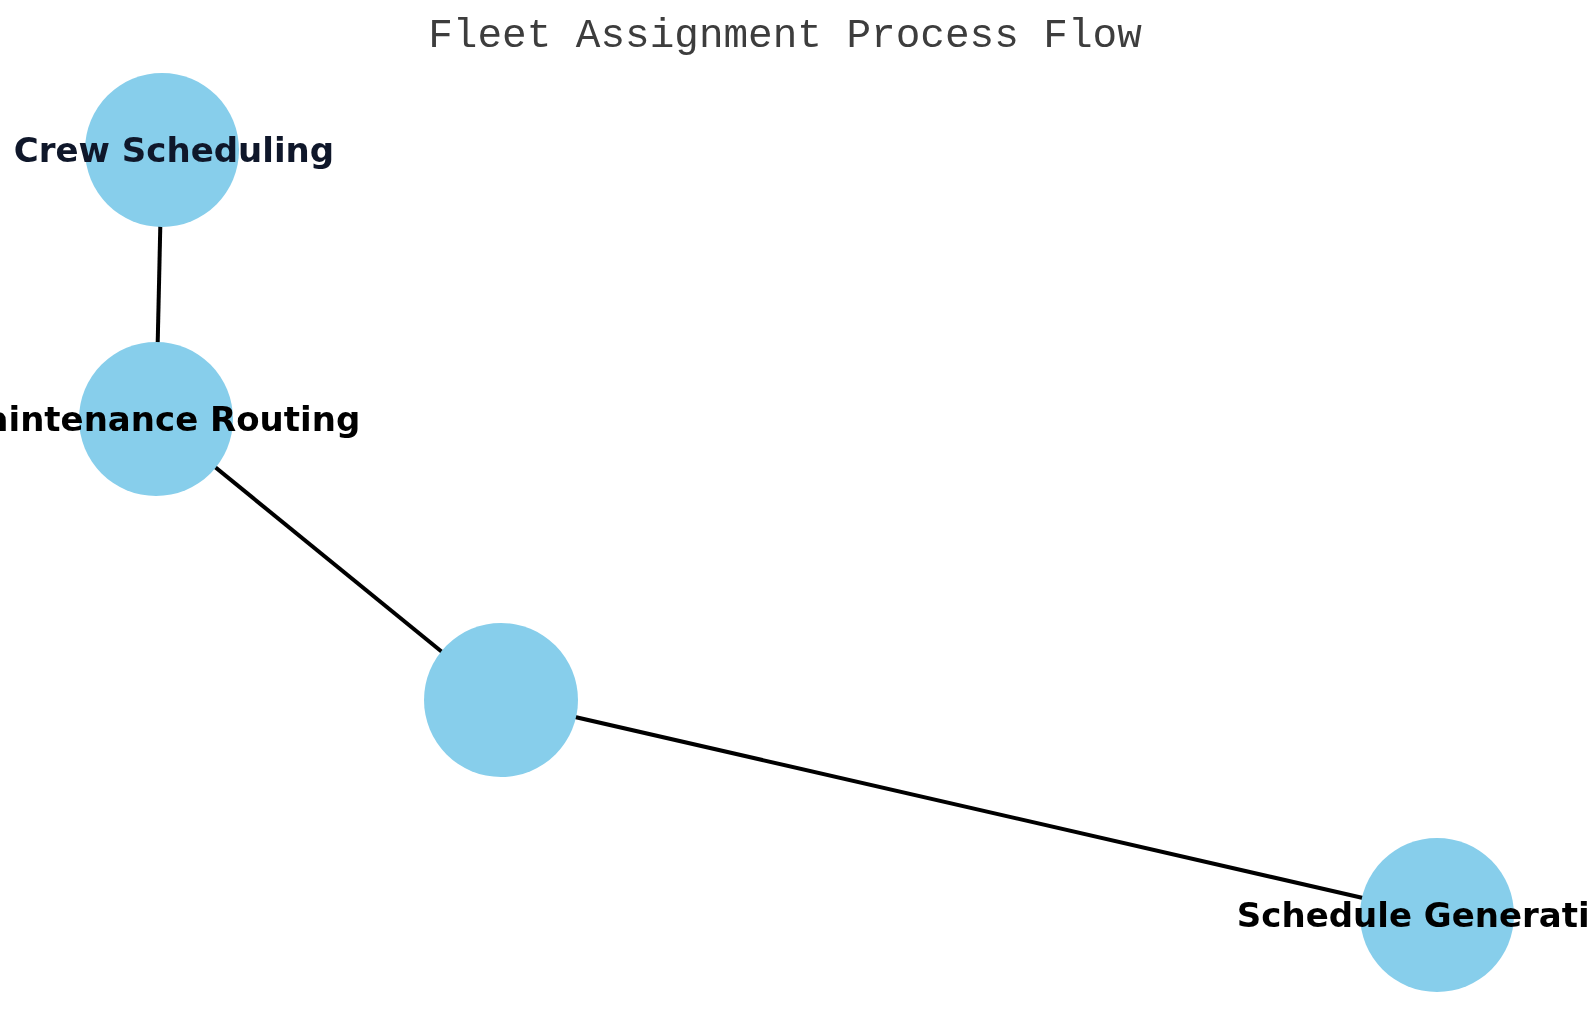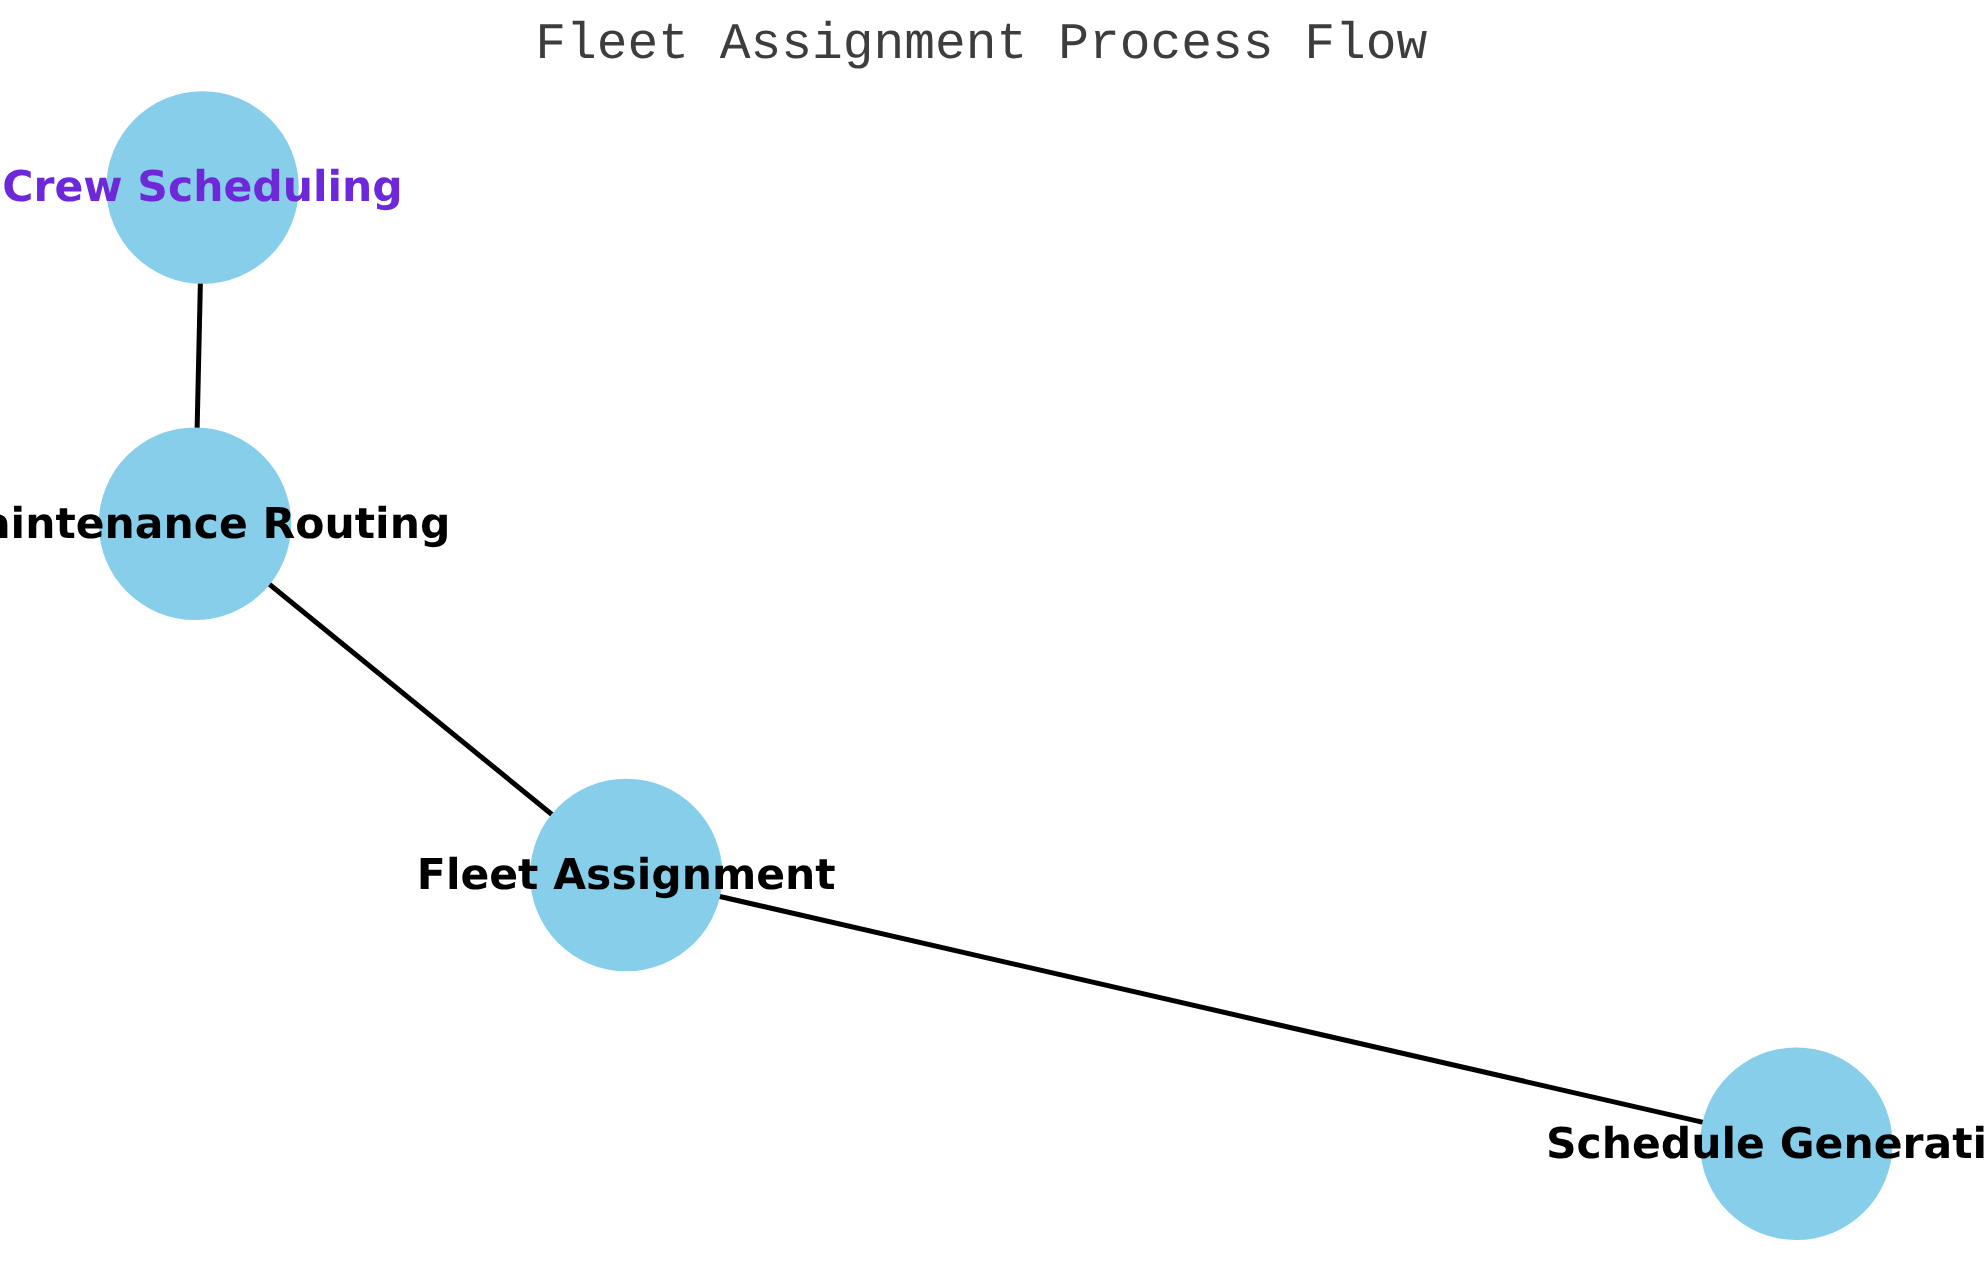--- a/index.html
+++ b/index.html
@@ -50,17 +50,16 @@
   <svg class="graph-svg" id="graph-svg" width="1589" height="1014" viewBox="0 0 1589 1014">
       <line x1="162" y1="150" x2="156" y2="419" stroke="#000000" stroke-width="4"></line>
       <line x1="156" y1="419" x2="501" y2="700" stroke="#000000" stroke-width="4"></line>
       <line x1="501" y1="700" x2="1437" y2="915" stroke="#000000" stroke-width="4"></line>
       <circle cx="162" cy="150" r="77" fill="#87CEEB"></circle>
       <circle cx="156" cy="419" r="77" fill="#87CEEB"></circle>
       <circle cx="501" cy="700" r="77" fill="#87CEEB"></circle>
       <circle cx="1437" cy="915" r="77" fill="#87CEEB"></circle>
     </svg>
 
-  <div class="node-label" style="left: 162px; top: 150px; color: #6d28d9;">Crew Scheduling</div>
+  <div class="node-label" style="left: 174px; top: 150px; color: #0f172a;">Crew Scheduling</div>
   <div class="node-label" style="left: 156px; top: 419px; color: rgb(0, 0, 0);">Maintenance Routing</div>
-  <div class="node-label" style="left: 501px; top: 700px; color: rgb(0, 0, 0);">Fleet Assignment</div>
   <div class="node-label" style="left: 1437px; top: 915px; color: rgb(0, 0, 0);">Schedule Generation</div>
 </div>
 
 </body></html>

